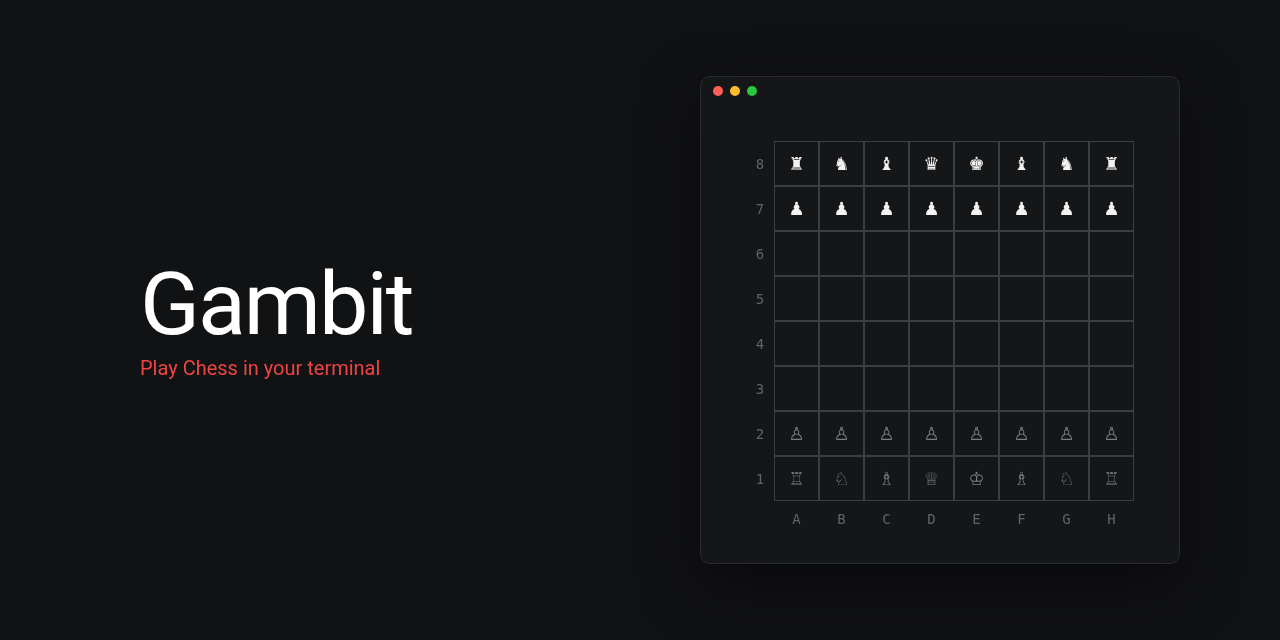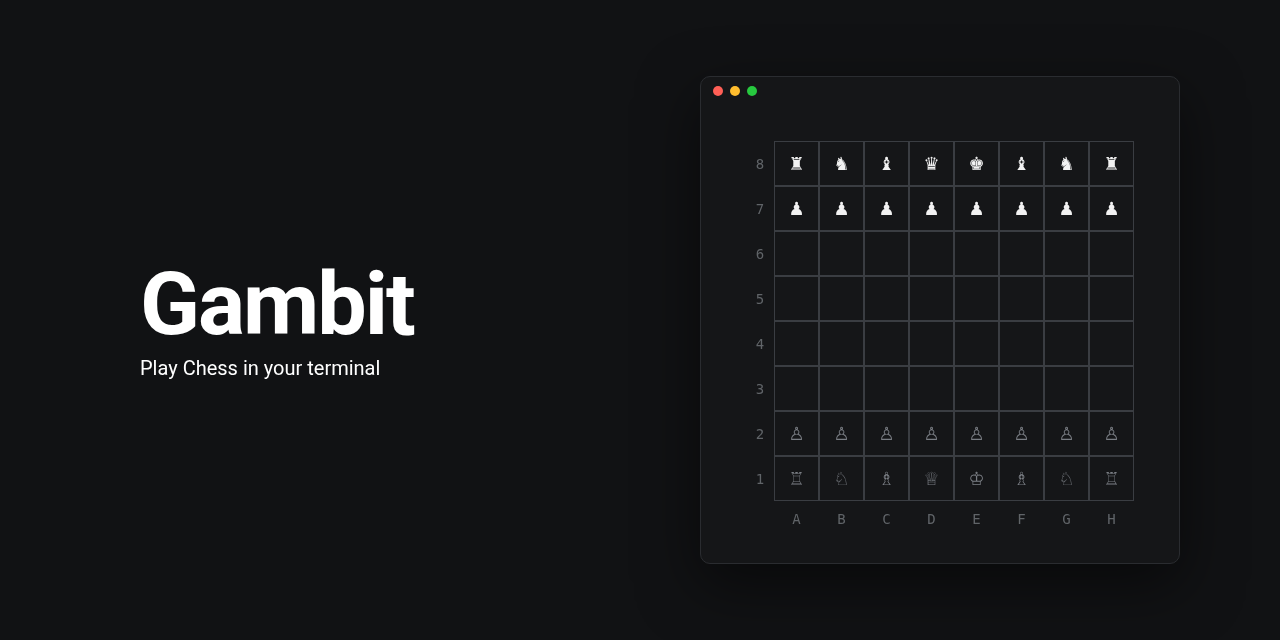--- a/index.html
+++ b/index.html
@@ -1,20 +1,20 @@
 <!DOCTYPE html>
 <html><head>
 <meta charset="utf-8">
 <style>
   * { margin:0; padding:0; box-sizing:border-box; }
   html,body { width:1280px; height:640px; background:#111214; font-family:-apple-system,BlinkMacSystemFont,"Segoe UI",Roboto,Helvetica,Arial,sans-serif; overflow:hidden; }
   .page { display:flex; align-items:center; width:1280px; height:640px; }
   .left { flex:1; padding-left:140px; }
-  .title { color:#fff; font-size:88px; font-weight:700; letter-spacing:-2px; line-height:1; }
-  .subtitle { color:#ffffff; font-size:20px; font-weight:400; margin-top:8px; }
+  .title { color:#fff; font-size:88px; font-weight:400; letter-spacing:-2px; line-height:1; }
+  .subtitle { color:#ef4444; font-size:20px; font-weight:400; margin-top:8px; }
   .terminal { width:480px; height:488px; background:#151618; border:1px solid #2a2c30; border-radius:10px; margin-right:100px; box-shadow:0 20px 60px rgba(0,0,0,0.5); display:flex; flex-direction:column; }
   .titlebar { height:28px; display:flex; align-items:center; padding-left:12px; gap:7px; }
   .dot { width:10px; height:10px; border-radius:50%; }
   .dot-r { background:#ff5f56; } .dot-y { background:#ffbd2e; } .dot-g { background:#27c93f; }
   .board-wrap { flex:1; display:flex; align-items:center; justify-content:center; }
   .board { display:flex; flex-direction:column; }
   .rank-row { display:flex; align-items:center; }
   .rank-label { width:28px; text-align:center; color:#606468; font-size:14px; font-family:ui-monospace,Menlo,Consolas,monospace; }
   .cell { width:45px; height:45px; border:0.5px solid #3a3d42; display:flex; align-items:center; justify-content:center; font-size:18px; line-height:1; }
   .piece-solid { color:#f2f2f2; }

